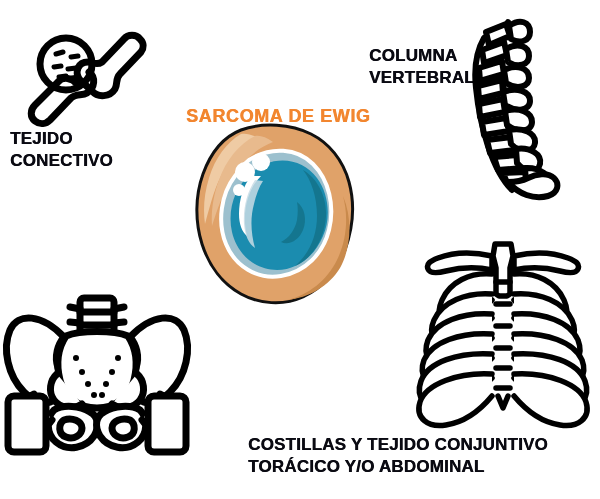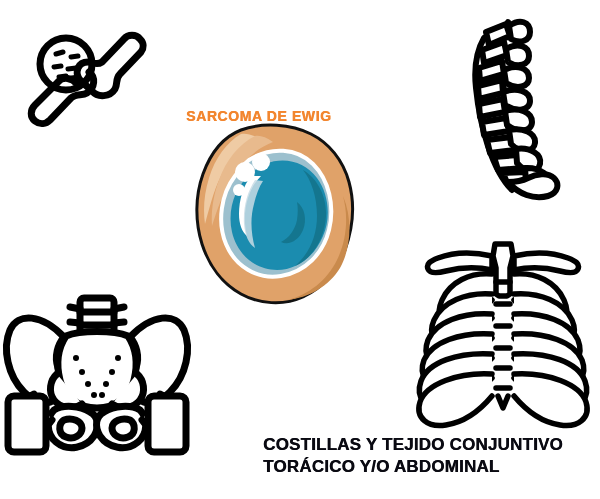--- a/index.html
+++ b/index.html
@@ -23,50 +23,54 @@
     font-weight: bold;
     font-size: 17px;
     line-height: 22px;
     letter-spacing: 0.2px;
     color: #0a0a12;
     white-space: pre;
     text-shadow: 0.4px 0 0 #0a0a12;
   }
   .label.title-main {
     color: #F2862F;
-    font-size: 14px;
+    font-size: 18px;
     letter-spacing: 0.6px;
     text-shadow: 0.5px 0 0 #F2862F;
   }
 
   
   #label-connective  { left: 10px;  top: 128px; }
   #label-spine       { left: 369px; top: 45px;  }
   #label-pelvis      { left: 6px;   top: 260px; width: 200px; }
-  #label-ribs        { left: 263px; top: 434px; }
+  #label-ribs        { left: 248px; top: 434px; }
   #label-title       { left: 186px; top: 105px; }
 
   
   .fig { position: absolute; }
   #fig-joint  { left: 14px;  top: 12px;  width: 135px; height: 120px; }
   #fig-spine  { left: 462px; top: 4px;   width: 112px; height: 196px; }
   #fig-pelvis { left: 2px;   top: 292px; width: 222px; height: 170px; }
   #fig-ribs   { left: 412px; top: 238px; width: 182px; height: 195px; }
   #fig-tumor  { left: 193px; top: 124px; width: 165px; height: 182px; }
 
   svg { display: block; overflow: visible; }
 </style>
 </head>
 <body>
 
 <div id="canvas">
 
   <div class="label title-main" id="label-title">SARCOMA DE EWIG</div>
 
-
+  <div class="label" id="label-connective">TEJIDO
+CONECTIVO</div>
+
+  <div class="label" id="label-spine">COLUMNA
+VERTEBRAL</div>
 
 
   <div class="label" id="label-ribs">COSTILLAS Y TEJIDO CONJUNTIVO
 TORÁCICO Y/O ABDOMINAL</div>
 
   <div class="fig" id="fig-joint">
     <svg width="135" height="120" viewBox="0 0 135 120">
       <g fill="none" stroke="#000000" stroke-width="7" stroke-linecap="round" stroke-linejoin="round">
 
         <path d="M66 68

